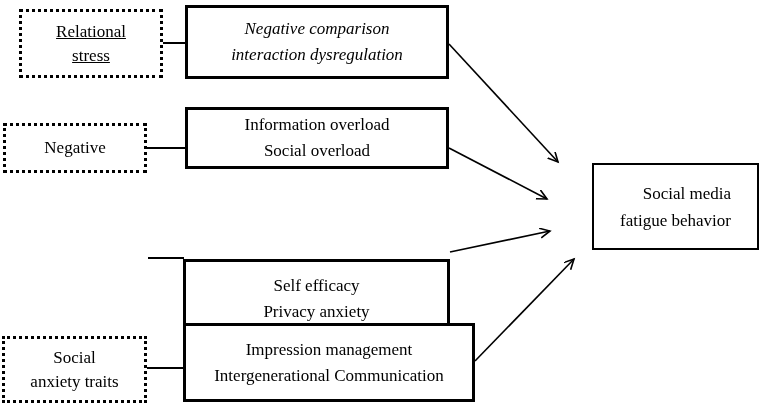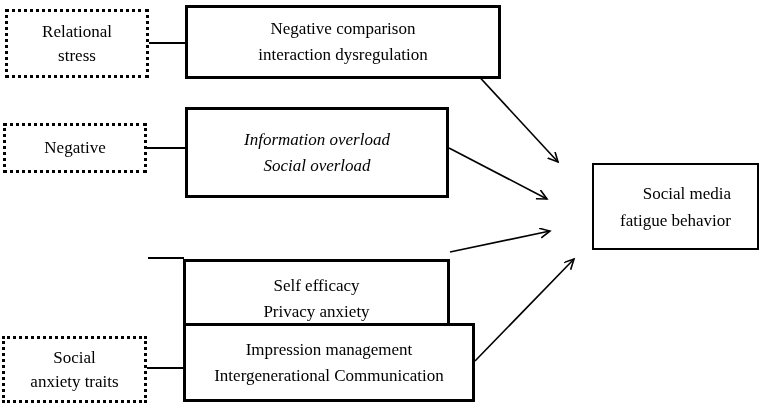--- a/index.html
+++ b/index.html
@@ -73,41 +73,41 @@
     <line class="connector" x1="147" y1="148" x2="186" y2="148"></line>
     <line class="connector" x1="148" y1="258" x2="184" y2="258"></line>
     <line class="connector" x1="147" y1="368" x2="184" y2="368"></line>
 
     <line class="arrow" x1="449" y1="44" x2="558" y2="162" marker-end="url(#arrowhead)"></line>
     <line class="arrow" x1="449" y1="148" x2="547" y2="199" marker-end="url(#arrowhead)"></line>
     <line class="arrow" x1="450" y1="252" x2="550" y2="231" marker-end="url(#arrowhead)"></line>
     <line class="arrow" x1="475" y1="361" x2="574" y2="259" marker-end="url(#arrowhead)"></line>
   </svg>
 
-  <div class="box dotted" style="left:5px; top:9px; width:144px; height:69px;">
+  <div class="box dotted" style="left:19px; top:9px; width:144px; height:69px;text-decoration:underline;">
     <span class="label">Relational
 stress</span>
   </div>
 
   <div class="box dotted" style="left:3px; top:123px; width:144px; height:50px;">
     <span class="label">Negative</span>
   </div>
 
 
   <div class="box dotted" style="left:2px; top:336px; width:145px; height:67px;">
     <span class="label">Social
 anxiety traits</span>
   </div>
 
-  <div class="box solid" style="left:185px; top:5px; width:316px; height:74px;">
+  <div class="box solid" style="left:185px; top:5px; width:264px; height:74px;font-style:italic;">
     <span class="label">Negative comparison
 interaction dysregulation</span>
   </div>
 
-  <div class="box solid" style="left:185px; top:107px; width:264px; height:91px;font-style:italic;">
+  <div class="box solid" style="left:185px; top:107px; width:264px; height:62px;">
     <span class="label">Information overload
 Social overload</span>
   </div>
 
   <div class="box solid" style="left:183px; top:218px; width:267px; height:79px;margin-top:41px;">
     <span class="label">Self efficacy
 Privacy anxiety</span>
   </div>
 
   <div class="box solid" style="left:183px; top:323px; width:292px; height:79px;">

